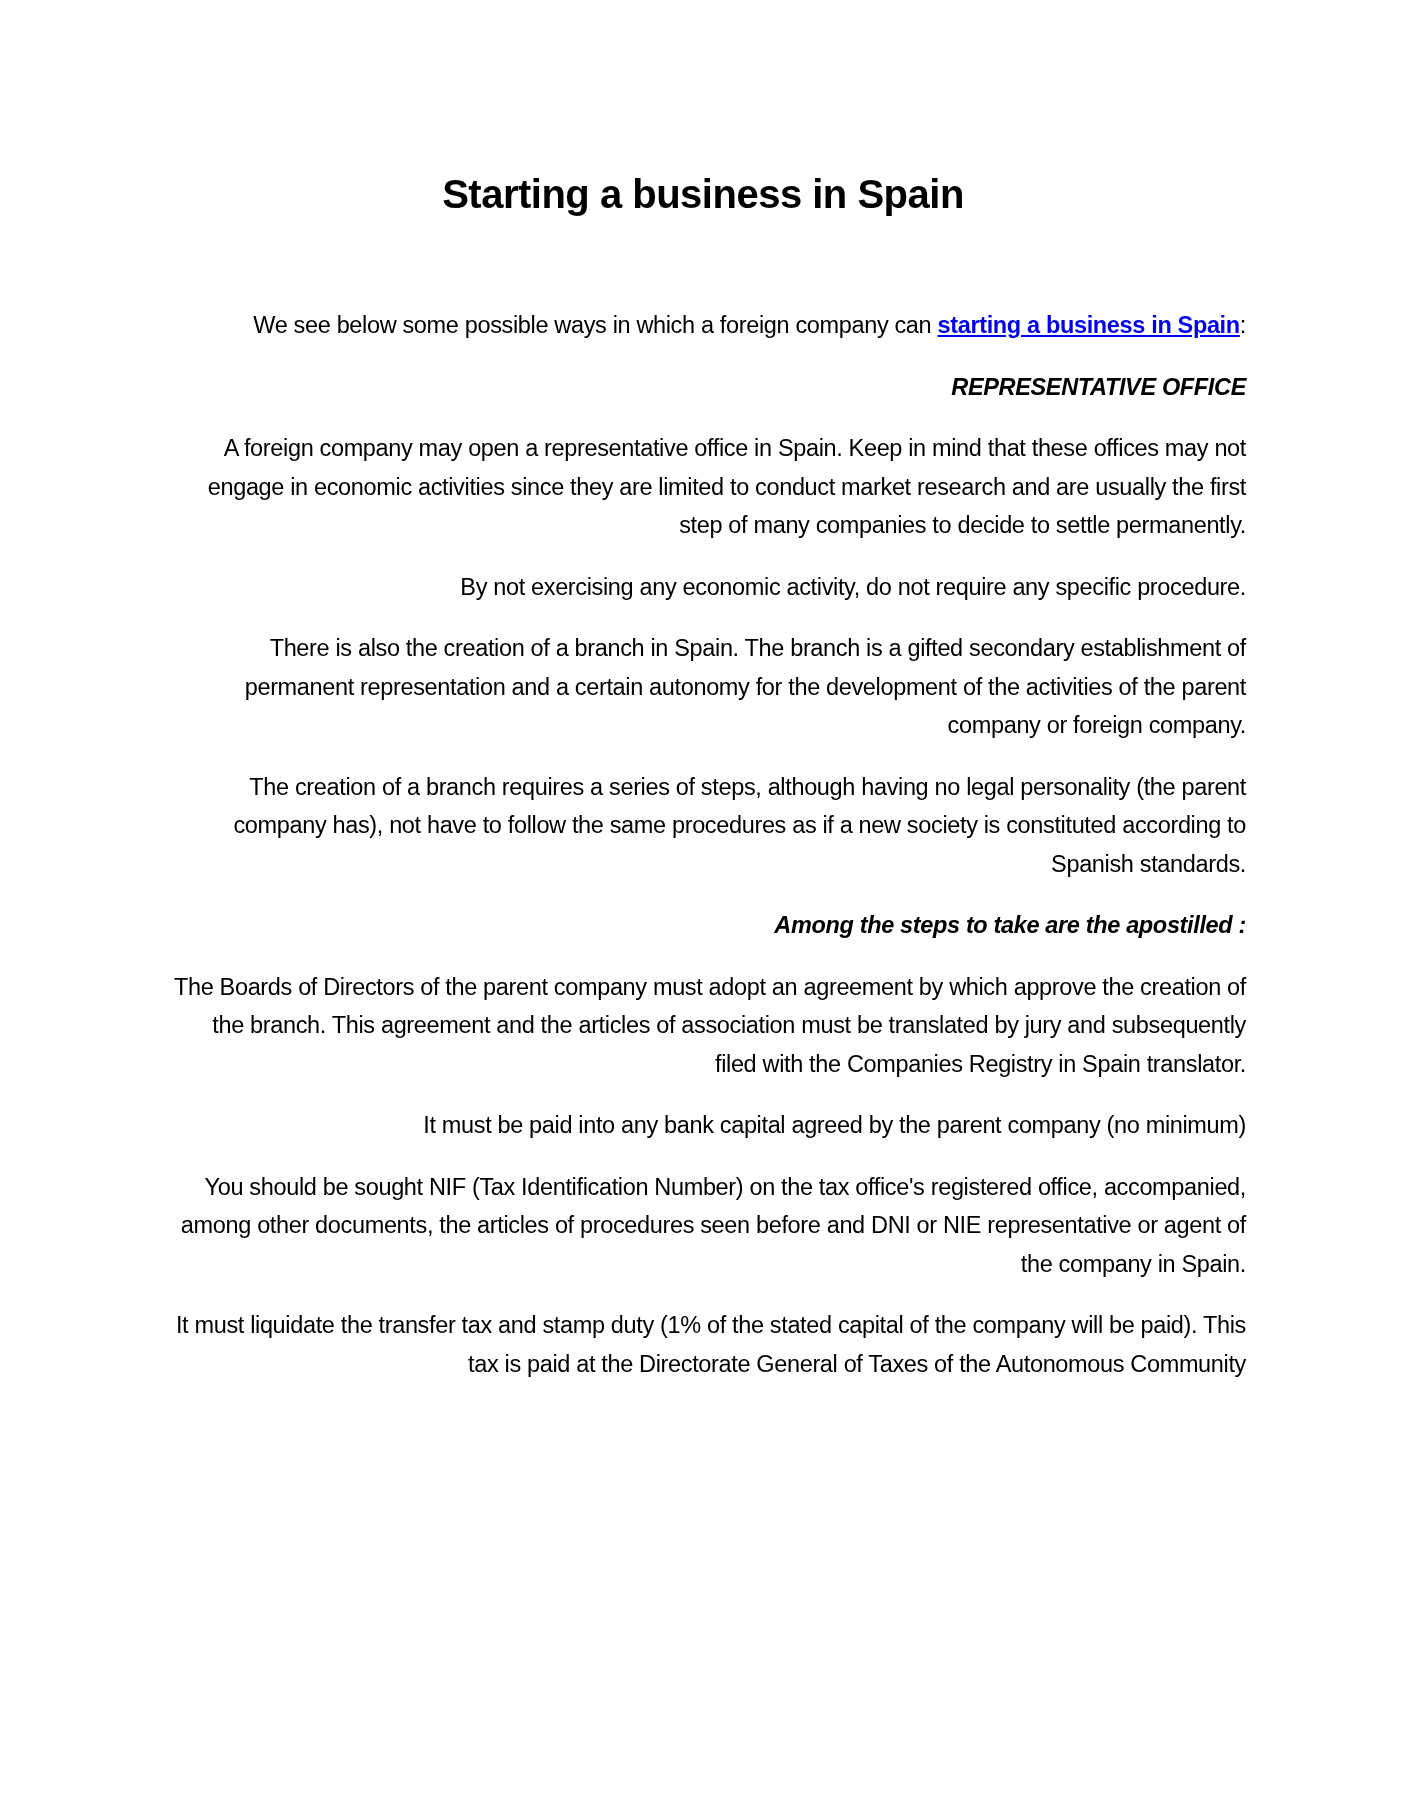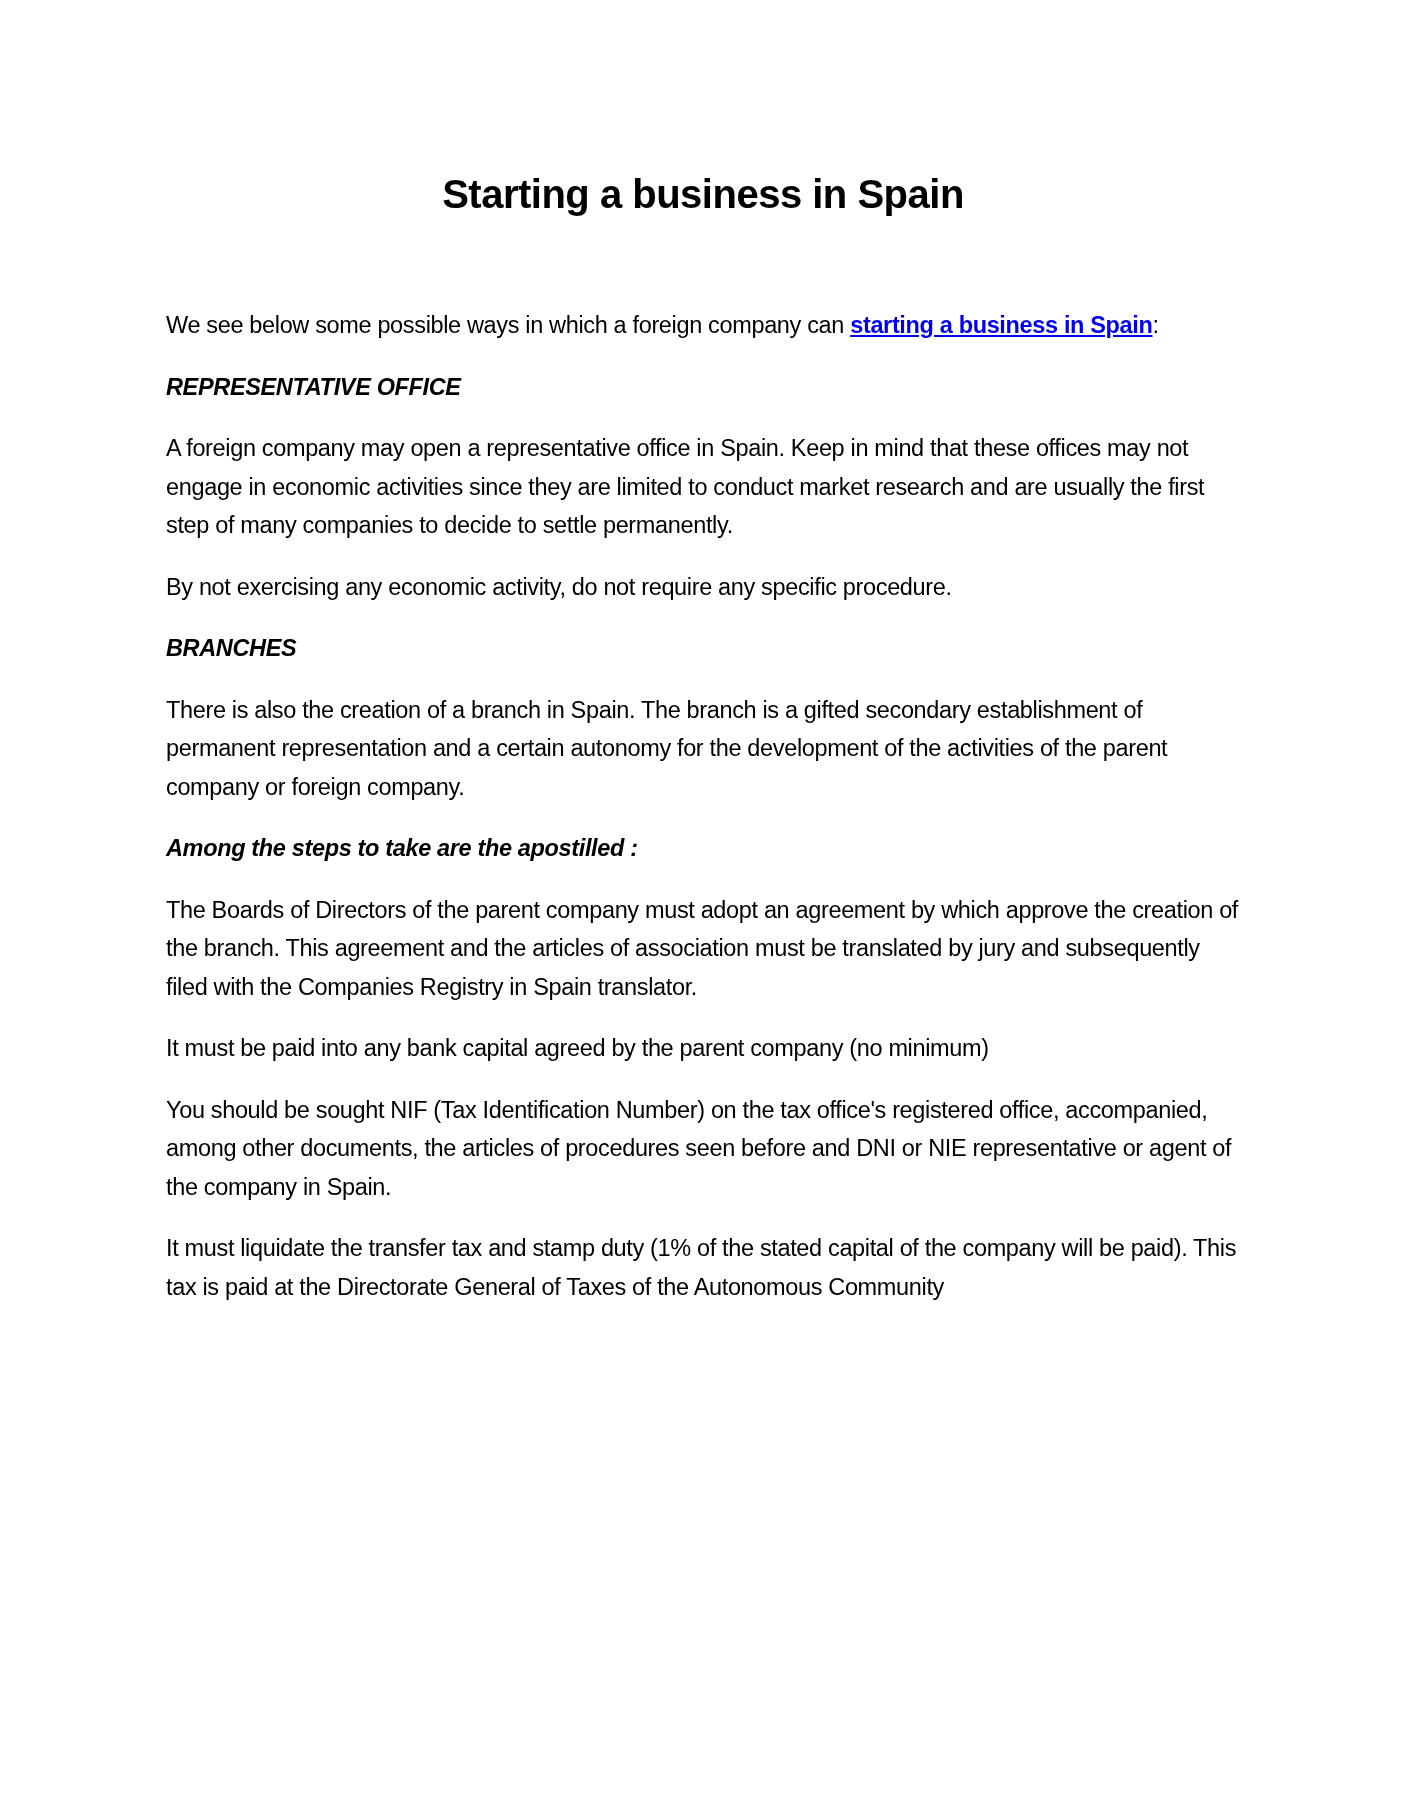--- a/index.html
+++ b/index.html
@@ -38,20 +38,21 @@
       position: absolute;
       left: 166px;
       top: 306px;
       width: 1080px;
       font-size: 23.5px;
       line-height: 38.5px;
       letter-spacing: -0.35px;
     }
     .body-text p {
       margin: 0 0 23px 0;
+      text-align: right;
     }
     .body-text .heading {
       font-weight: bold;
       margin: 0 0 23px 0;
       font-style: italic;
     }
     a.link {
       color: #0000ee;
       font-weight: bold;
       text-decoration: underline;
@@ -63,22 +64,22 @@
 <div class="page">
   <div class="title">Starting a business in Spain</div>
 
   <div class="body-text">
     <p><span>We see below some possible ways in which a foreign company can </span><a class="link" href="#">starting a business in Spain</a><span>:</span></p>
 
     <p class="heading">REPRESENTATIVE OFFICE</p>
     <p>A foreign company may open a representative office in Spain. Keep in mind that these offices may not engage in economic activities since they are limited to conduct market research and are usually the first step of many companies to decide to settle permanently.</p>
     <p>By not exercising any economic activity, do not require any specific procedure.</p>
 
-    <p class="heading">BRANCHES</p>
     <p>There is also the creation of a branch in Spain. The branch is a gifted secondary establishment of permanent representation and a certain autonomy for the development of the activities of the parent company or foreign company.</p>
+    <p>The creation of a branch requires a series of steps, although having no legal personality (the parent company has), not have to follow the same procedures as if a new society is constituted according to Spanish standards.</p>
 
     <p class="heading">Among the steps to take are the apostilled :</p>
     <p>The Boards of Directors of the parent company must adopt an agreement by which approve the creation of the branch. This agreement and the articles of association must be translated by jury and subsequently filed with the Companies Registry in Spain translator.</p>
     <p>It must be paid into any bank capital agreed by the parent company (no minimum)</p>
     <p>You should be sought NIF (Tax Identification Number) on the tax office's registered office, accompanied, among other documents, the articles of procedures seen before and DNI or NIE representative or agent of the company in Spain.</p>
     <p>It must liquidate the transfer tax and stamp duty (1% of the stated capital of the company will be paid). This tax is paid at the Directorate General of Taxes of the Autonomous Community</p>
   </div>
 </div>
 
 </body></html>

